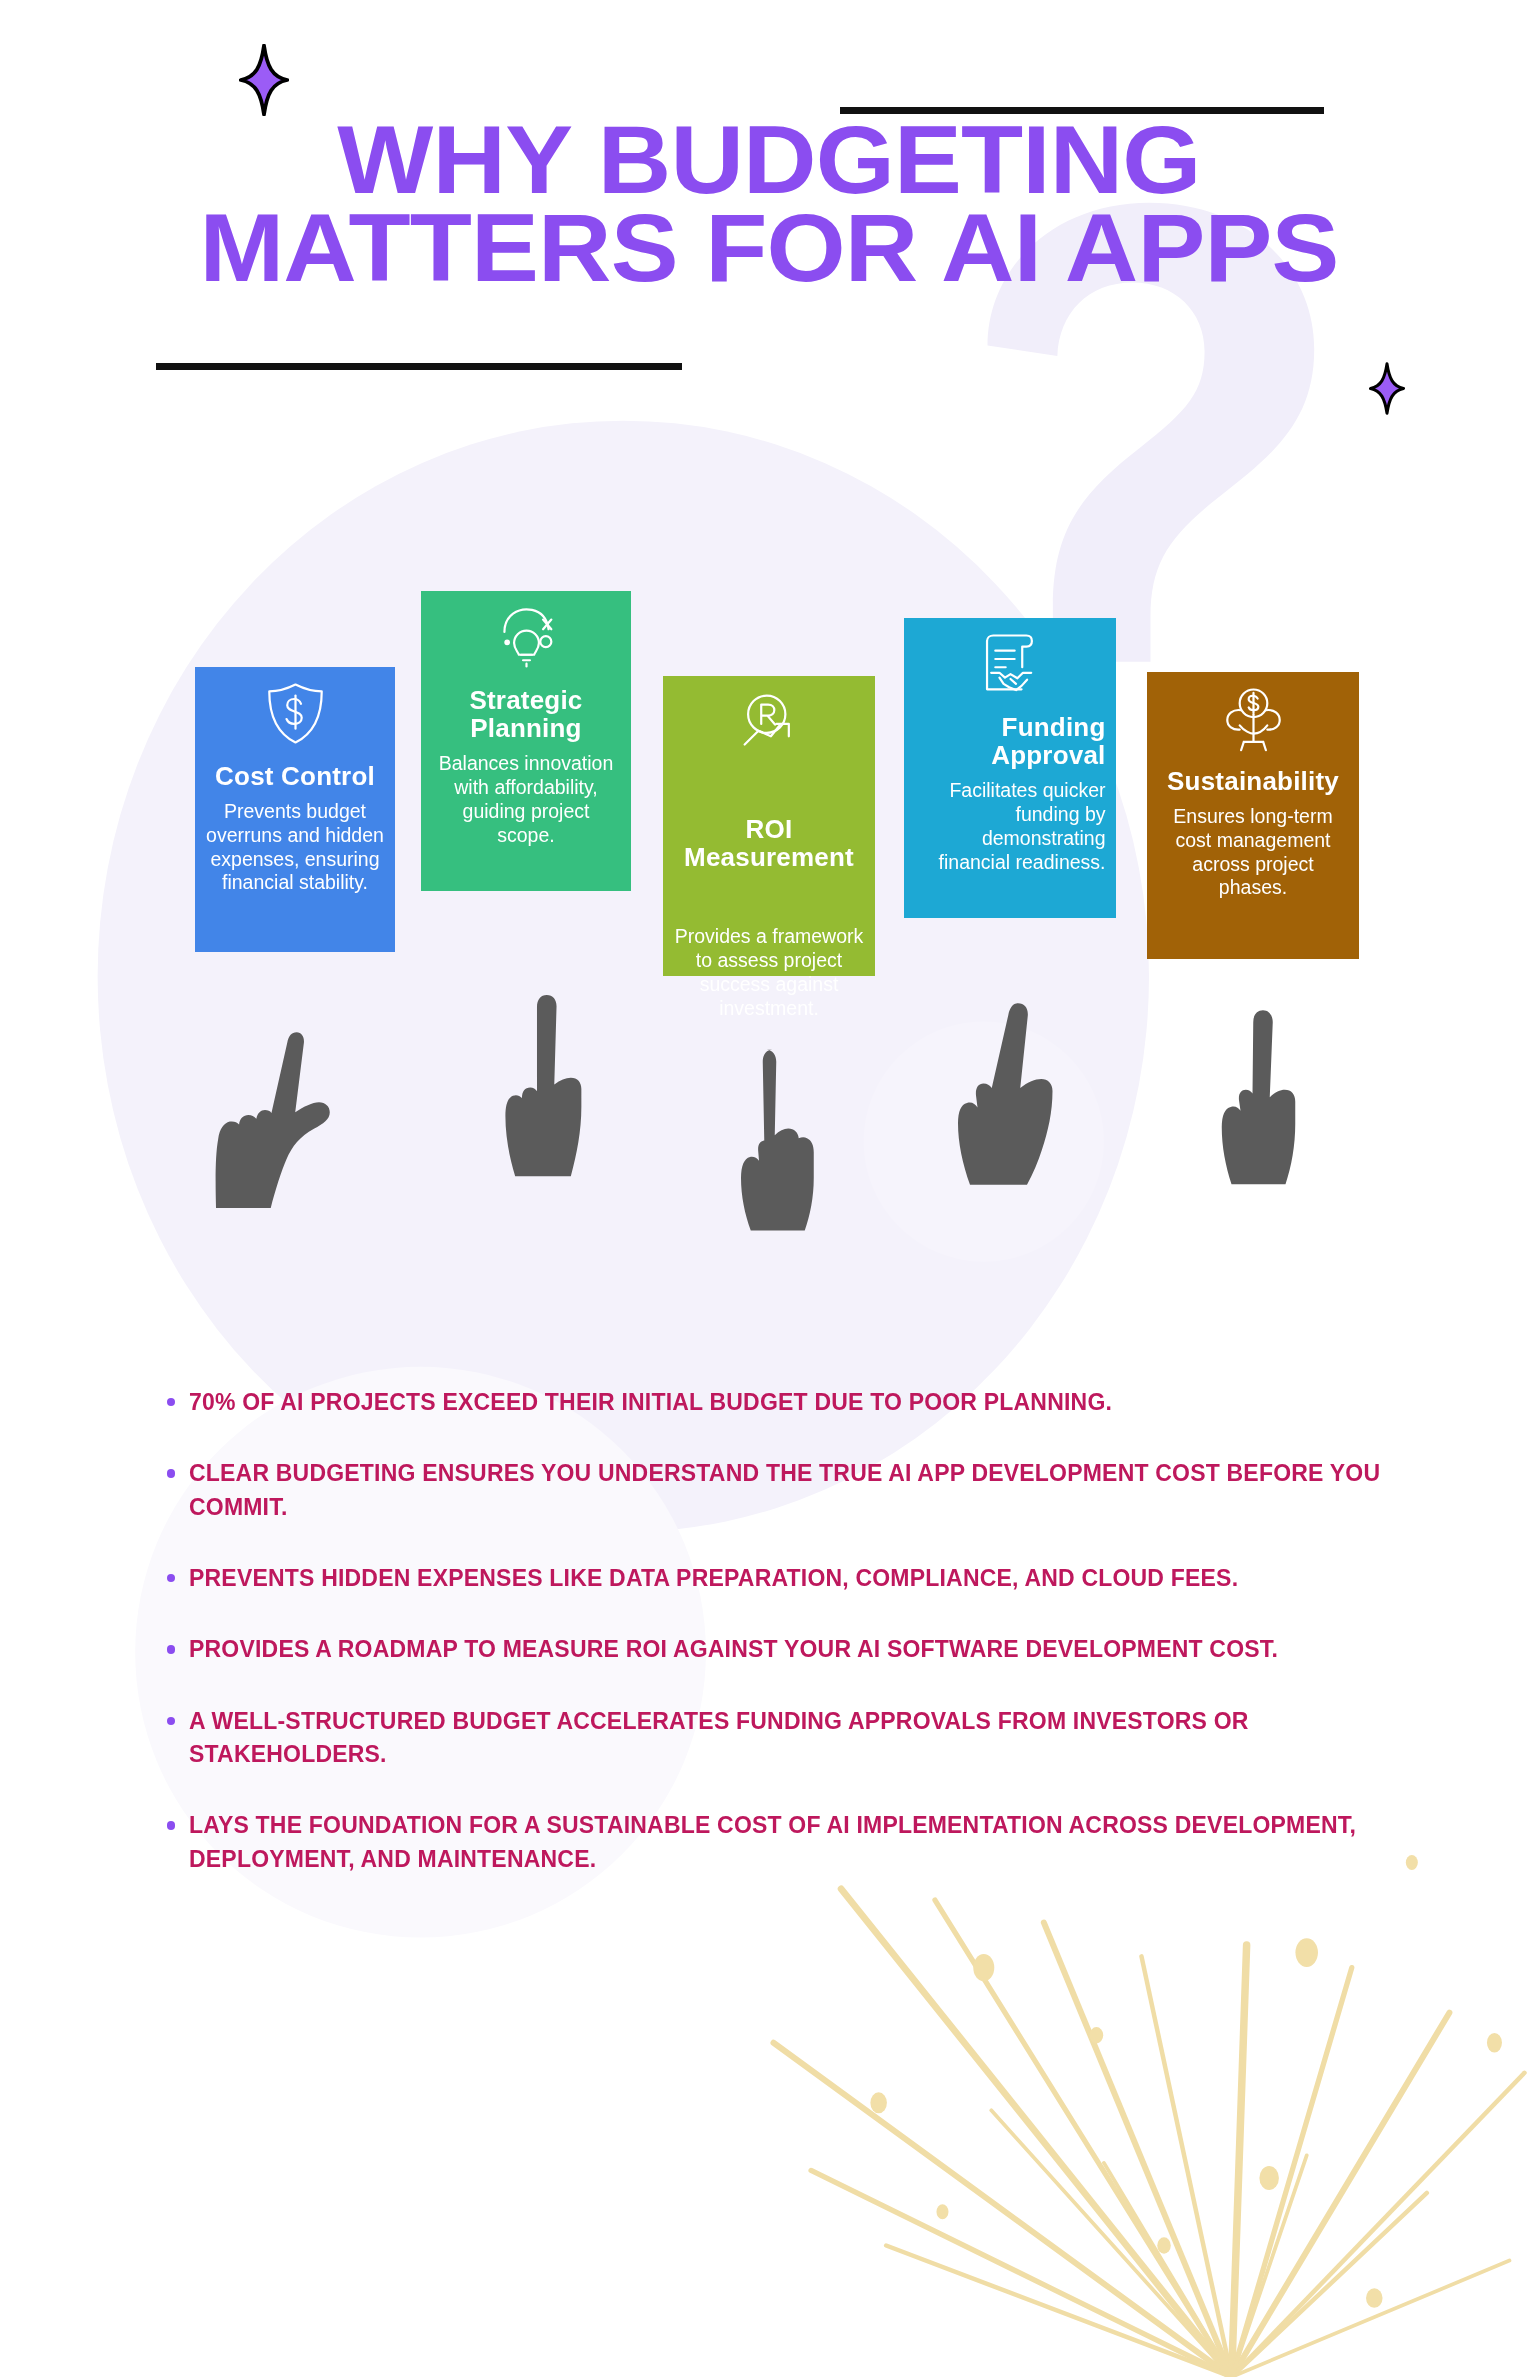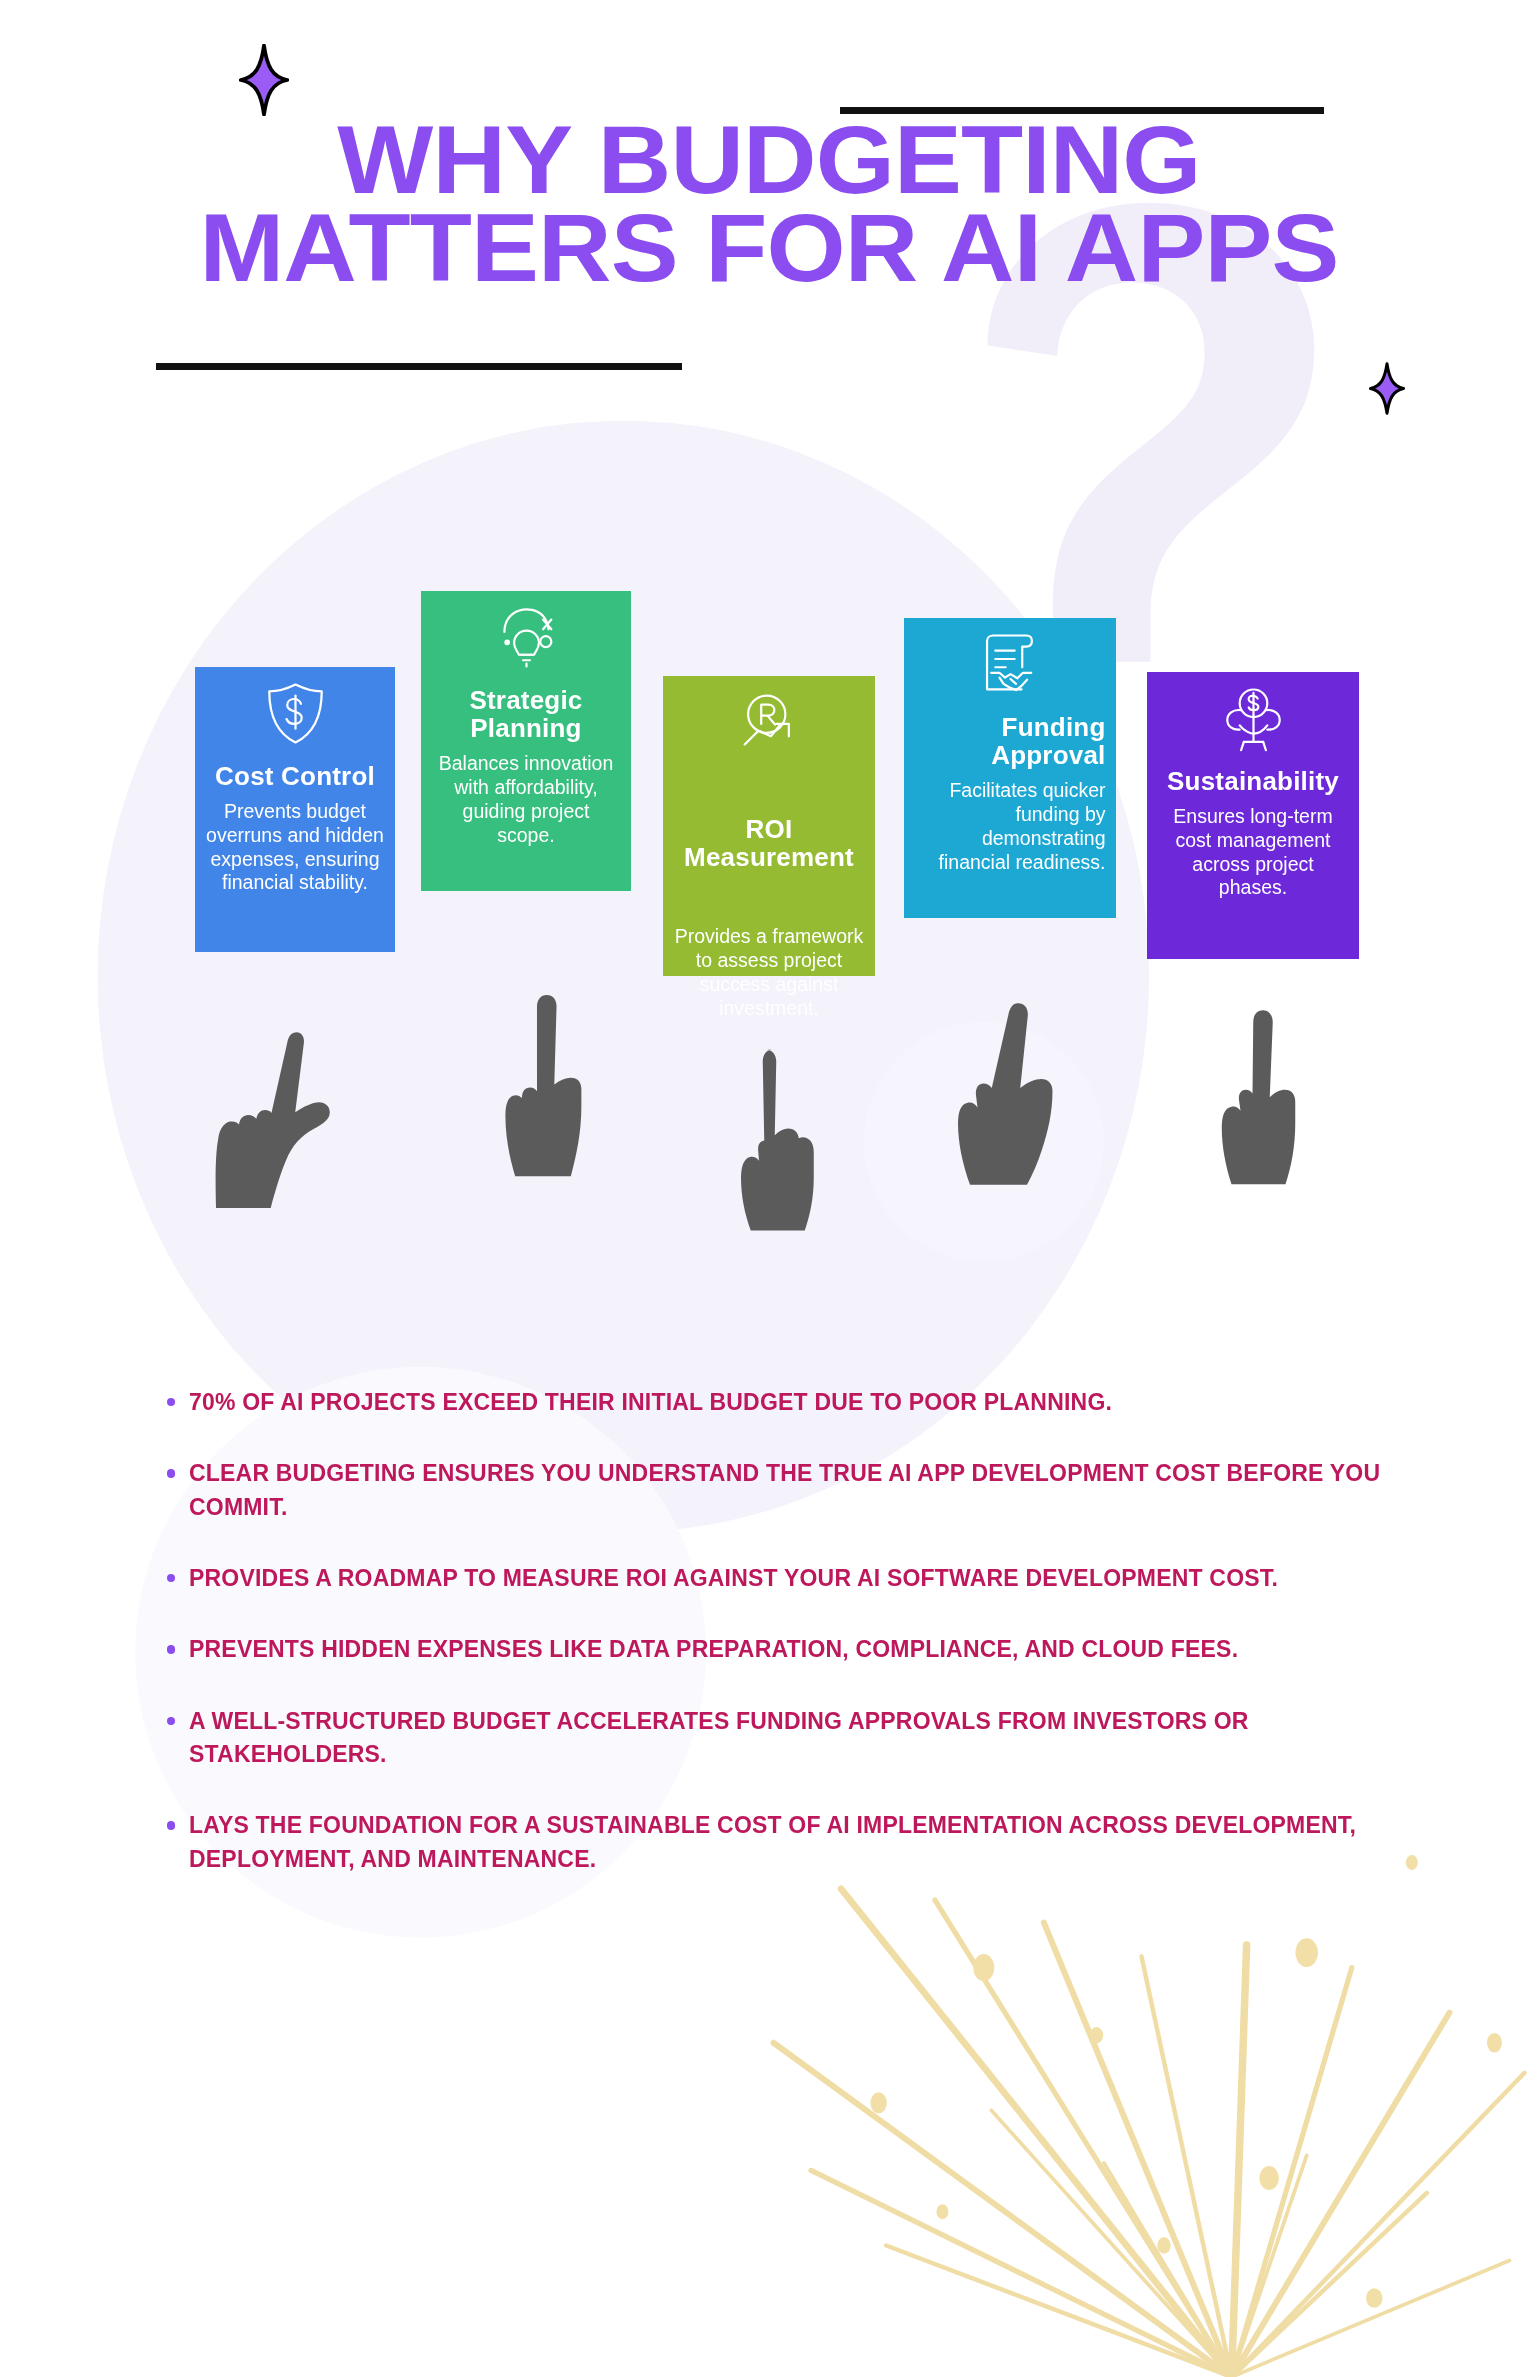--- a/index.html
+++ b/index.html
@@ -60,21 +60,21 @@
   }
   .card .card-desc {
     font-size:19.5px; font-weight:400; line-height:1.22;
   }
 
   
   .card-0 { left:180px; top:96px;  width:200px; height:285px; background:#4285e8;margin-left:15px; }
   .card-1 { left:421px; top:20px;   width:210px; height:300px; background:#36bf7f; }
   .card-2 { left:663px; top:105px;  width:212px; height:300px; background:#94bb32;gap:44px; }
   .card-3 { left:904px; top:47px;  width:212px; height:300px; background:#1da8d4;text-align:right; }
-  .card-4 { left:1147px; top:101px; width:212px; height:287px; background:#6d28d9; }
+  .card-4 { left:1147px; top:101px; width:212px; height:287px; background:#a16207; }
 
   .card-0 .card-title, .card-0 .card-desc,
   .card-2 .card-title, .card-2 .card-desc,
   .card-4 .card-title, .card-4 .card-desc { }
 
   
   .hands { position:absolute; left:0; top:962px; width:1538px; height:315px; z-index:7; }
   .hand { position:absolute; }
   .hand svg { display:block; width:100%; height:100%; }
   .hand-0 { left:209px;  top:66px;  width:135px; height:180px; }
@@ -301,18 +301,18 @@
       <path fill="#5b5b5b" d="M72 4 c8 0 13 7 13 16 l-4 100 c7 -7 14 -10 20 -10 c9 0 14 6 14 16
         l0 30 c0 28 -5 56 -13 80 l-72 0 c-8 -25 -13 -50 -13 -76 c0 -16 4 -25 12 -27 c6 -2 10 1 13 5
         l-2 -14 c-1 -9 3 -14 9 -14 c4 0 7 2 9 5 l1 -95 c0 -10 5 -16 13 -16 Z"></path>
     </svg>
   </span>
 </div>
 
 <ul class="bullets">
   <li>70% OF AI PROJECTS EXCEED THEIR INITIAL BUDGET DUE TO POOR PLANNING.</li>
   <li>CLEAR BUDGETING ENSURES YOU UNDERSTAND THE TRUE AI APP DEVELOPMENT COST BEFORE YOU COMMIT.</li>
+  <li>PREVENTS HIDDEN EXPENSES LIKE DATA PREPARATION, COMPLIANCE, AND CLOUD FEES.</li>
   <li>PROVIDES A ROADMAP TO MEASURE ROI AGAINST YOUR AI SOFTWARE DEVELOPMENT COST.</li>
-  <li>PREVENTS HIDDEN EXPENSES LIKE DATA PREPARATION, COMPLIANCE, AND CLOUD FEES.</li>
   <li>A WELL-STRUCTURED BUDGET ACCELERATES FUNDING APPROVALS FROM INVESTORS OR STAKEHOLDERS.</li>
   <li>LAYS THE FOUNDATION FOR A SUSTAINABLE COST OF AI IMPLEMENTATION ACROSS DEVELOPMENT, DEPLOYMENT, AND MAINTENANCE.</li>
 </ul>
 
 
 </body></html>

